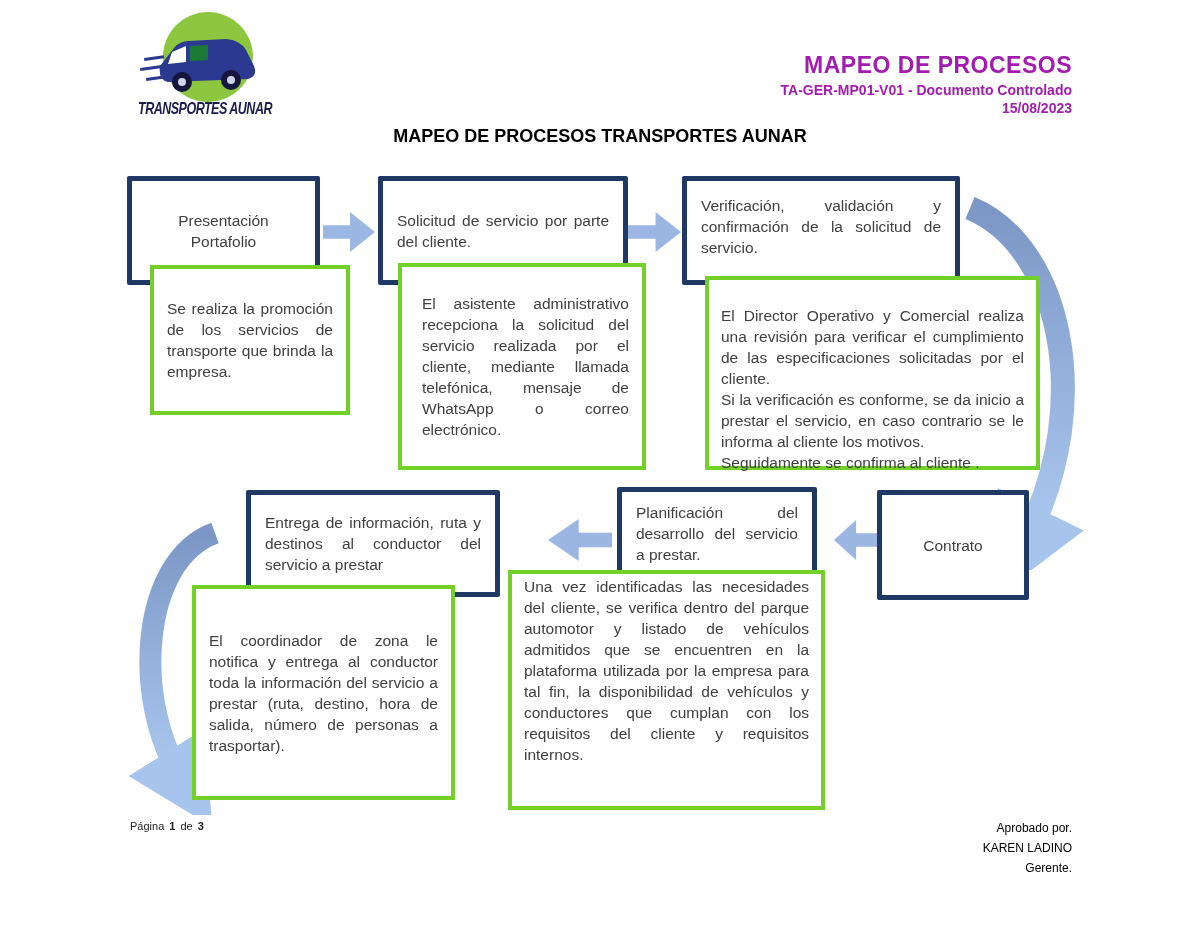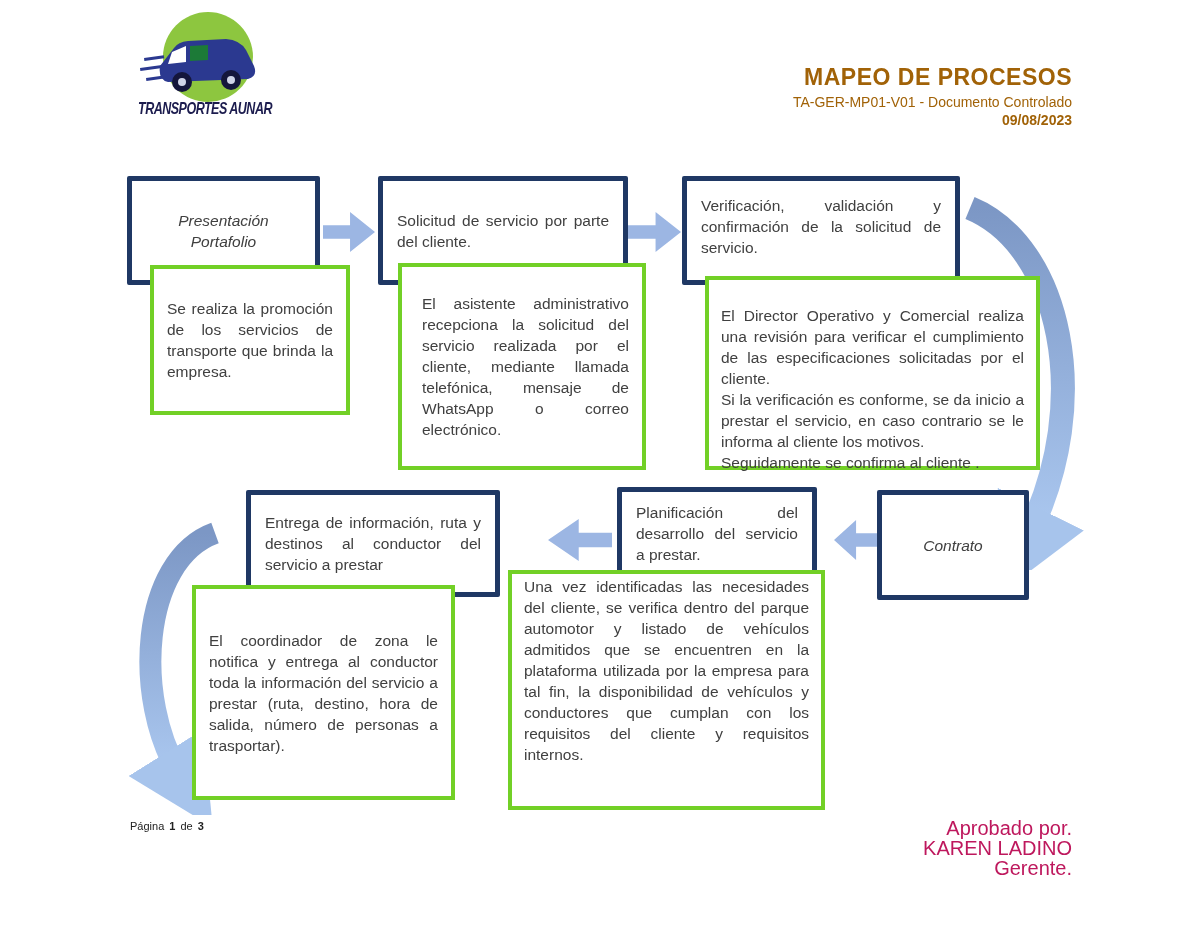--- a/index.html
+++ b/index.html
@@ -1,52 +1,52 @@
 <!DOCTYPE html>
 <html><head>
 <meta charset="utf-8">
 <style>
   html,body { margin:0; padding:0; background:#ffffff; }
   .page {
     position:relative; width:1200px; height:927px; background:#ffffff;
     font-family:"Liberation Sans", sans-serif; color:#404040; overflow:hidden;
   }
   
-  .hdr-block { position:absolute; top:64px; right:128px; width:420px; text-align:right; color:#a16207; }
+  .hdr-block { position:absolute; top:52px; right:128px; width:420px; text-align:right; color:#a21caf; }
   .hdr-title { font-size:23px; font-weight:bold; letter-spacing:0.5px; }
-  .hdr-sub   { font-size:14px; font-weight:normal; margin-top:3px;text-align:right; }
+  .hdr-sub   { font-size:14px; font-weight:bold; margin-top:3px;text-align:right; }
   .hdr-date  { font-size:14px; font-weight:bold; margin-top:2px; }
   .doc-title { position:absolute; top:126px; left:0; width:100%; text-align:center;
                font-size:18px; font-weight:bold; color:#000; }
   
   .logo { position:absolute; left:138px; top:10px; width:134px; height:114px; }
   .logo-brand { position:absolute; left:0; bottom:8px; width:100%; text-align:center;
                 font-size:12.5px; font-weight:bold; font-style:italic; color:#1c1c4e;
                 letter-spacing:-0.5px; transform:scaleY(1.25); }
   
   .box  { position:absolute; border:5px solid #1F3864; background:#fff; box-sizing:border-box;
           font-size:15.5px; line-height:21px; color:#404040; padding:10px 14px; z-index:2; border-radius:2px; }
   .gbox { position:absolute; border:4px solid #72D026; background:#fff; box-sizing:border-box;
           font-size:15.5px; line-height:21px; color:#404040; padding:10px 13px; z-index:3; }
-  .center-both { display:flex; align-items:center; justify-content:center; text-align:center;font-style:italic; }
+  .center-both { display:flex; align-items:center; justify-content:center; text-align:center; }
   .vcenter { display:flex; align-items:center; }
   .vcenter > span, .center-both > span { width:100%; }
   .just { text-align:justify; }
   .preline { white-space:pre-line; }
   
   .barrow { position:absolute; background:#9CB6E3; z-index:1; }
   .arr-right { clip-path:polygon(0 33%, 52% 33%, 52% 0, 100% 50%, 52% 100%, 52% 67%, 0 67%); }
   .arr-left  { clip-path:polygon(100% 33%, 48% 33%, 48% 0, 0 50%, 48% 100%, 48% 67%, 100% 67%); }
   .curve { position:absolute; z-index:1; }
   
   .pg { position:absolute; left:130px; top:820px; font-size:11px; color:#222;
         display:flex; gap:5px; align-items:baseline; }
   .pg b { font-weight:bold; }
   .approved { position:absolute; right:128px; top:818px; width:260px; text-align:right;
-              font-size:20px; line-height:20px; color:#be185d; }
+              font-size:12px; line-height:20px; color:#000000; }
 </style>
 </head>
 <body>
 
 <div class="page">
 
   <div class="logo">
     <svg width="134" height="114" viewBox="0 0 134 114">
       <circle cx="70" cy="47" r="45" fill="#8DC63F"></circle>
       <g>
@@ -61,23 +61,24 @@
         <circle cx="93" cy="70" r="10" fill="#14163c"></circle>
         <circle cx="93" cy="70" r="4" fill="#cfd4e8"></circle>
       </g>
     </svg>
     <div class="logo-brand">TRANSPORTES AUNAR</div>
   </div>
 
   <div class="hdr-block">
     <div class="hdr-title">MAPEO DE PROCESOS</div>
     <div class="hdr-sub">TA-GER-MP01-V01 - Documento Controlado</div>
-    <div class="hdr-date">09/08/2023</div>
+    <div class="hdr-date">15/08/2023</div>
   </div>
 
+  <div class="doc-title">MAPEO DE PROCESOS TRANSPORTES AUNAR</div>
 
   <div class="box center-both" style="left:127px; top:176px; width:193px; height:109px;">
     <span>Presentación Portafolio</span>
   </div>
 
   <div class="barrow arr-right" style="left:323px; top:212px; width:52px; height:40px;"></div>
 
   <div class="box vcenter just" style="left:378px; top:176px; width:250px; height:109px;">
     <span>Solicitud de servicio por parte del cliente.</span>
   </div>

